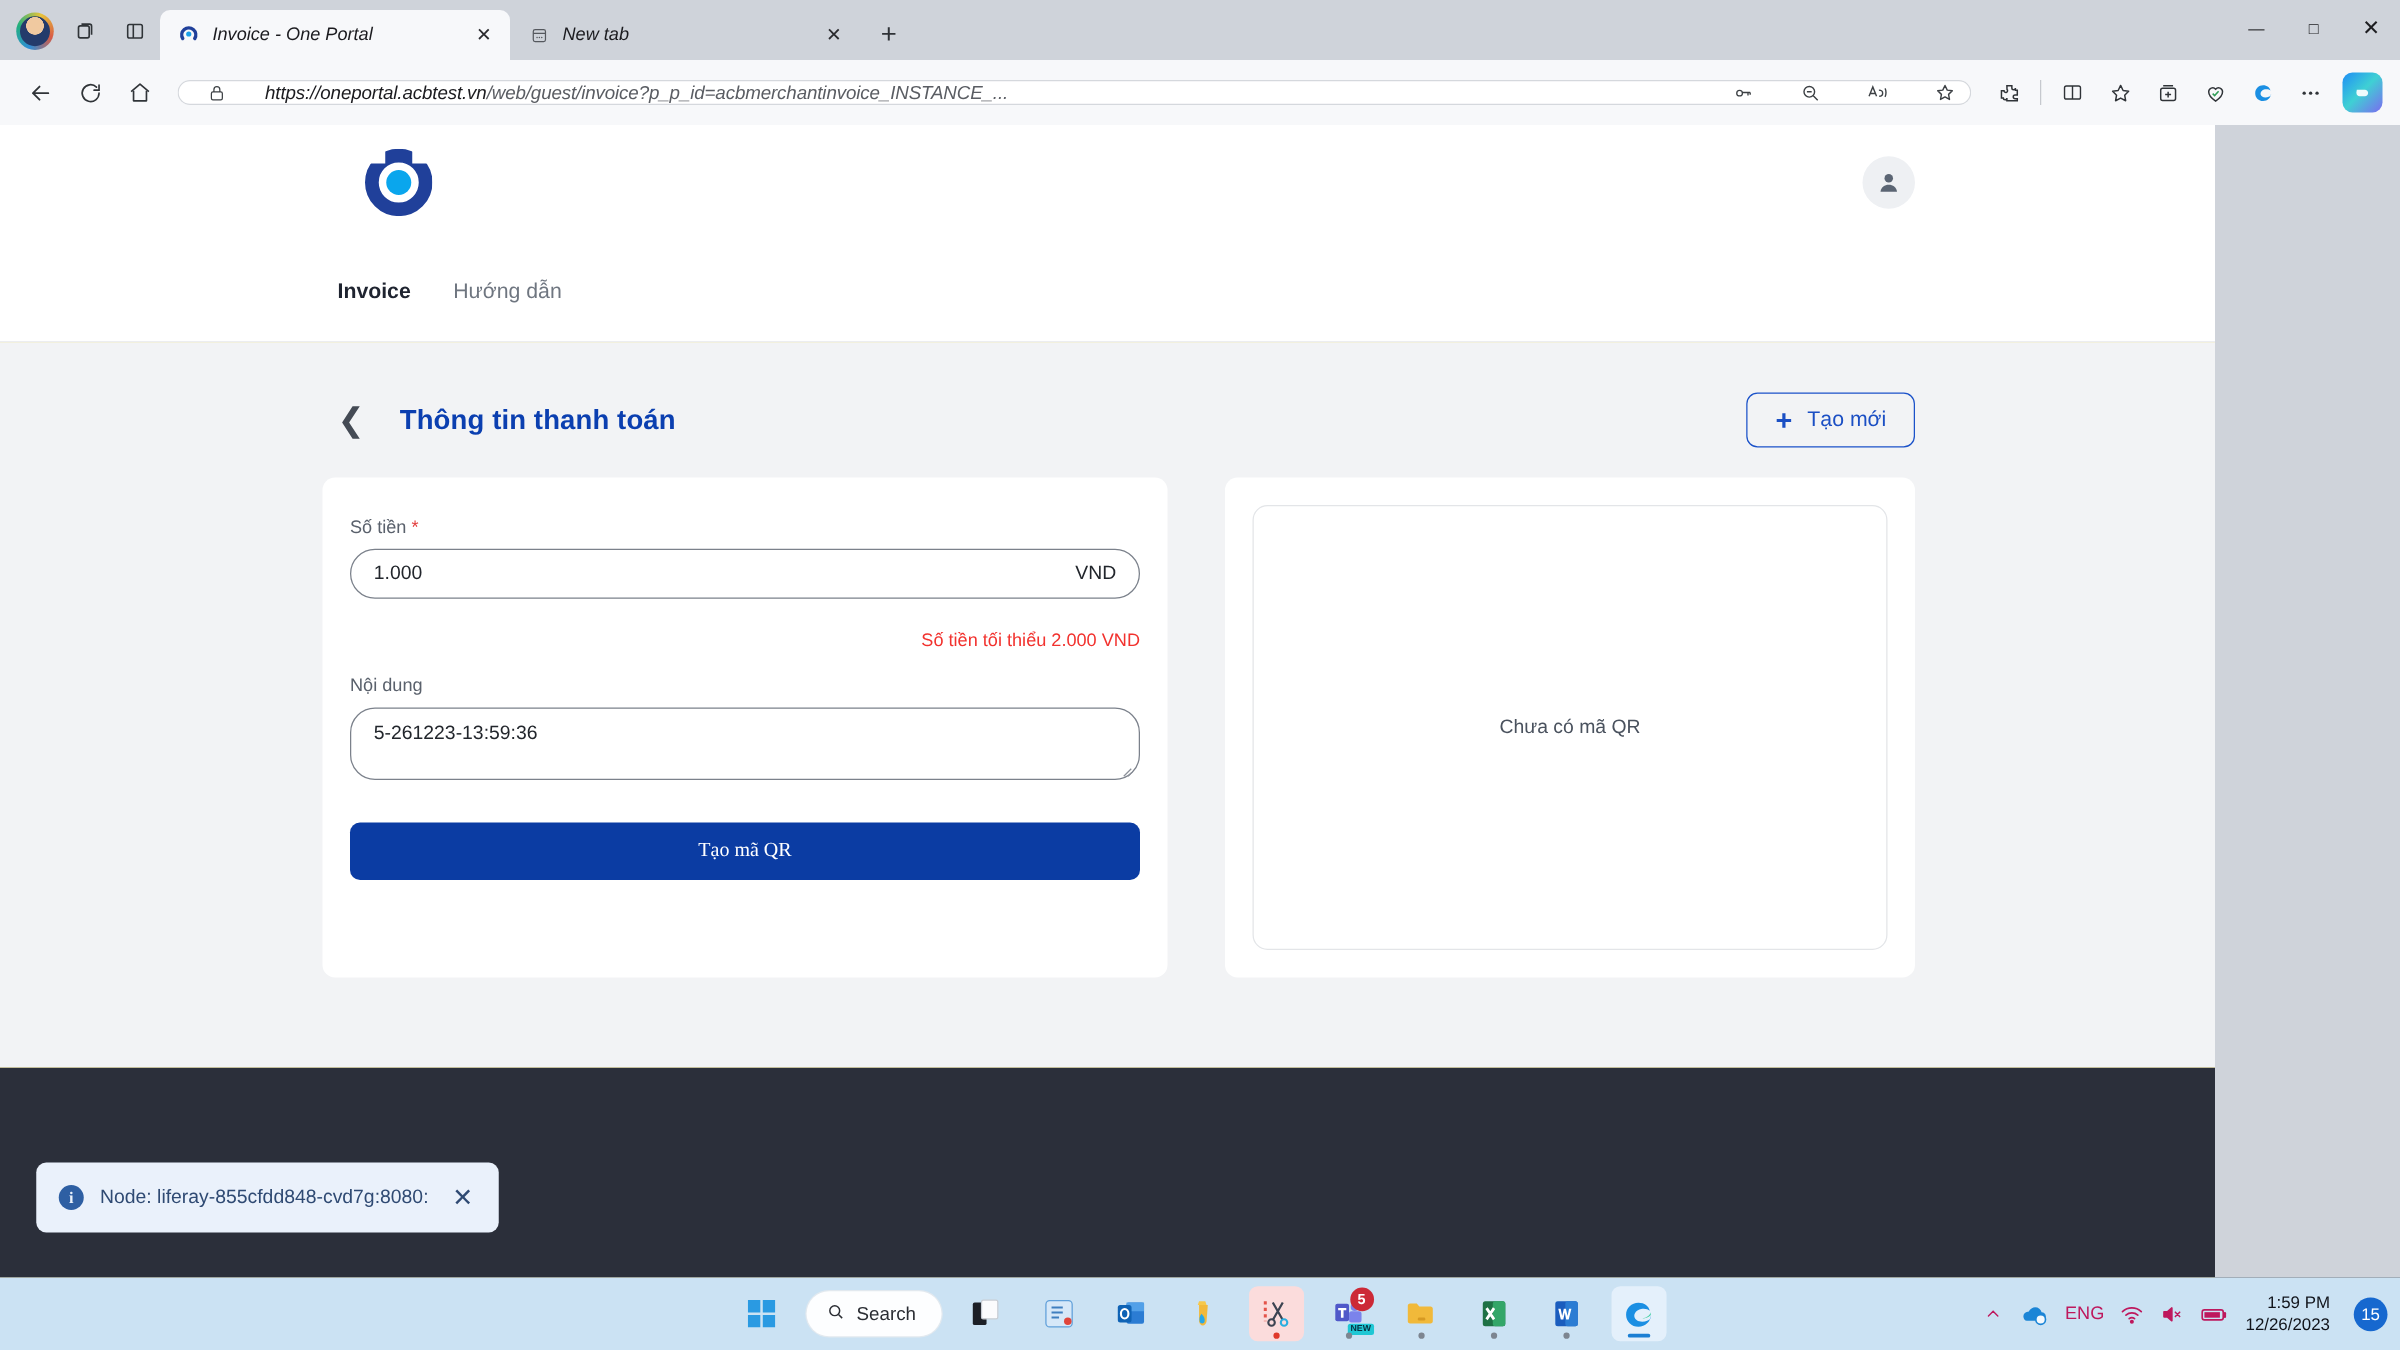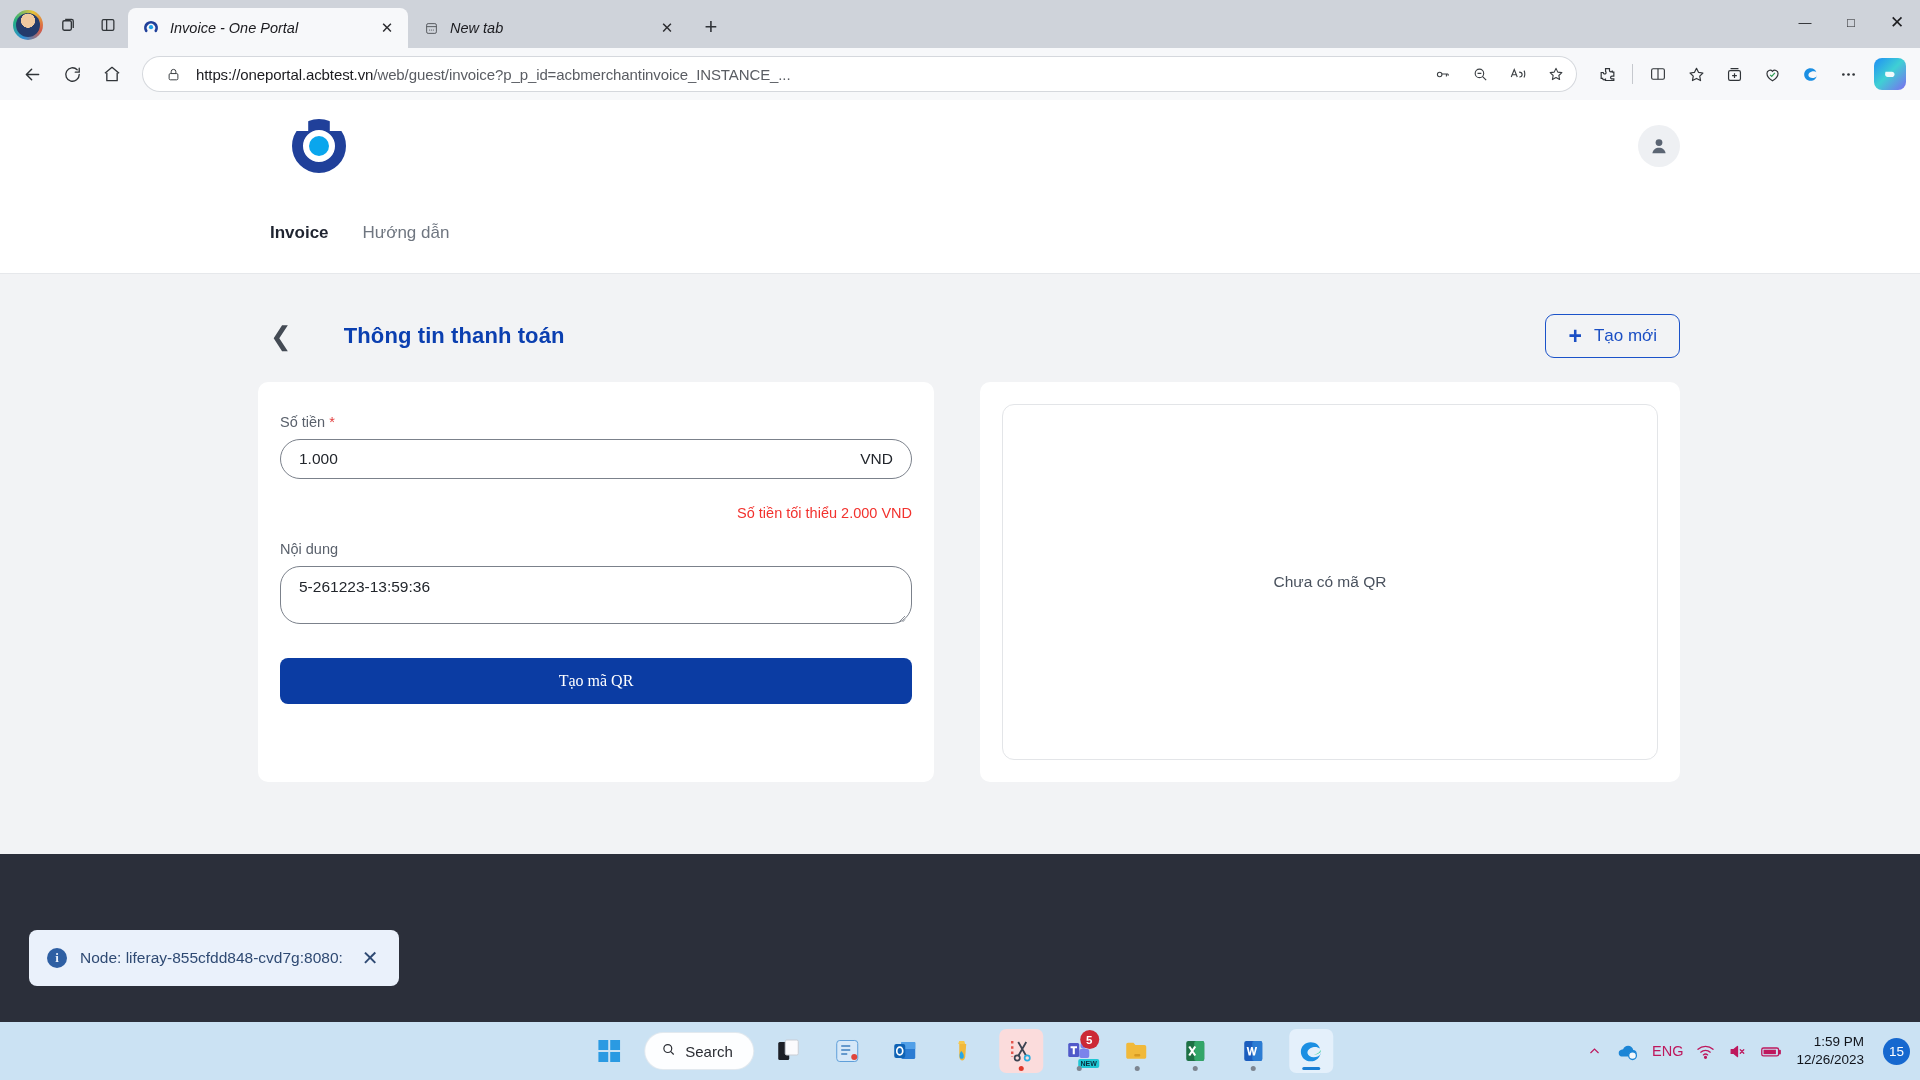--- a/index.html
+++ b/index.html
@@ -49,38 +49,38 @@
              font-size: 13px; color: #1d1d20; }
   .win-btn.close-x { font-size: 17px; font-weight: 300; }
 
   .urlbar-row {
     height: 52px; background: #f7f8fa; display: flex; align-items: center;
     padding: 0 14px; gap: 4px;
   }
   .nav-btn { width: 36px; height: 36px; display:flex; align-items:center; justify-content:center;
              border-radius: 50%; color: #303438; }
   .omnibox {
-    flex: 1 1 auto; height: 36px; background: #ffffff; border-radius: 18px;
-    display: flex; align-items: center; padding: 0 6px 0 16px; gap: 8px;
-    margin: 0 8px; box-shadow: inset 0 0 0 1px #d5d8dd;
+    flex: 1 1 auto; height: 20px; background: #ffffff; border-radius: 18px;
+    display: flex; align-items: center; padding: 0 6px 0 16px; gap: 24px;
+    margin: 0 8px; box-shadow: inset 0 0 0 1px #d5d8dd; font-style: italic;
   }
   .omnibox .url { flex: 1 1 auto; font-size: 15px; color: #5a5d63; white-space: nowrap; overflow: hidden;
                   letter-spacing: -0.1px; }
   .omnibox .url b { color: #1b1b1f; font-weight: 400; }
   .omni-ic { width: 30px; height: 30px; display:flex; align-items:center; justify-content:center; color:#3c4044; }
   .right-tools { display: flex; align-items: center; gap: 2px; }
   .rt-btn { width: 36px; height: 36px; display:flex; align-items:center; justify-content:center;
             border-radius: 6px; color: #303438; }
   .rt-sep { width: 1px; height: 20px; background: #c6c9ce; margin: 0 5px; }
   .copilot-btn { width: 32px; height: 32px; border-radius: 8px; margin-left: 6px;
     background: linear-gradient(135deg,#1f8ef5 0%,#3fd0d4 48%,#7b6bf0 100%);
     display:flex; align-items:center; justify-content:center; }
 
   
-  .page { width: 1920px; height: 922px; background: #fde047; overflow: hidden; position: relative; }
+  .page { width: 1772px; height: 922px; background: #fde047; overflow: hidden; position: relative; }
   .site-header { background: #fff; padding: 0; }
   .site-logo-row { height: 92px; display: flex; align-items: center; padding: 0 0 0 292px; position: relative; }
   .logo {
     width: 54px; height: 54px; border-radius: 50%;
     border: 11px solid #20409a; position: relative;
     clip-path: polygon(0 22%, 30% 22%, 30% 0, 70% 0, 70% 22%, 100% 22%, 100% 100%, 0 100%);
   }
   .logo::after {
     content: ""; position: absolute; left: 50%; top: 50%;
     transform: translate(-50%,-50%);
@@ -92,21 +92,21 @@
     display: flex; align-items: center; justify-content: center; color: #5b6573;
   }
   .site-nav { height: 82px; display: flex; align-items: center; gap: 34px; padding-left: 270px;
               border-bottom: 1px solid #e6e8eb; }
   .nav-item { font-size: 17px; color: #6f7680; }
   .nav-item.active { color: #1f2430; font-weight: 700; }
 
   .content { background: #f2f3f5; height: 580px; padding: 30px 0 0 0; position: relative; }
   .content-head { display: flex; align-items: center; padding: 0 240px 0 270px; height: 64px; }
   .back-chevron { font-size: 26px; color: #444a54; font-weight: 300; margin-right: 28px; line-height: 1; }
-  .page-title { font-size: 22px; font-weight: 700; color: #0b3fb0; letter-spacing: .1px; margin-left: 24px; }
+  .page-title { font-size: 22px; font-weight: 700; color: #0b3fb0; letter-spacing: .1px; }
   .spacer { flex: 1 1 auto; }
   .create-btn {
     border: 1.4px solid #1b52c9; border-radius: 9px; background: transparent;
     color: #1b4fc4; font-size: 17px; height: 44px; padding: 0 22px;
     display: flex; align-items: center; gap: 12px; font-family: inherit;
   }
   .create-btn .plus { font-size: 23px; font-weight: 700; line-height: 1; }
 
   .panels { display: flex; gap: 46px; padding: 14px 240px 0 258px; }
   .card-left { width: 676px; background: #fff; border-radius: 10px; padding: 32px 22px 30px 22px; }

